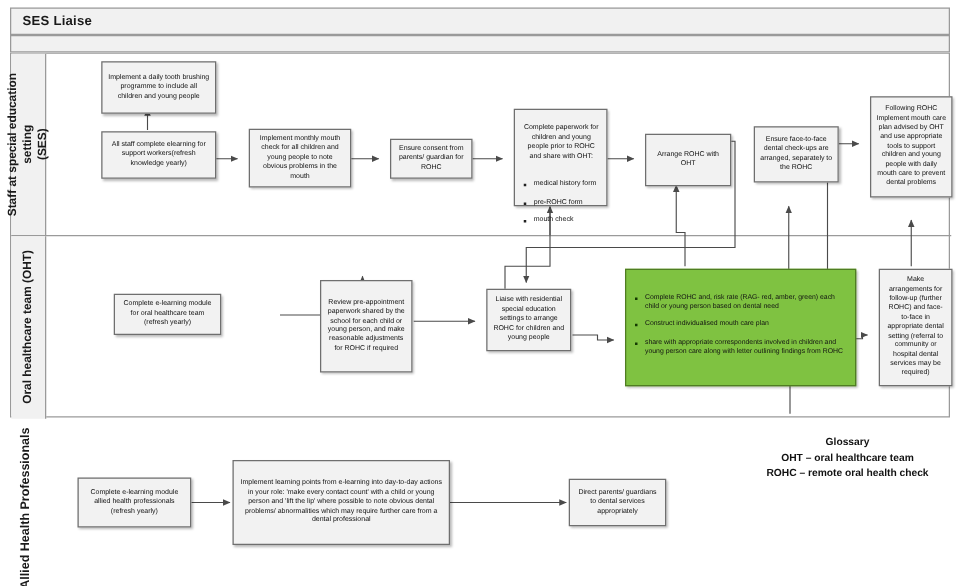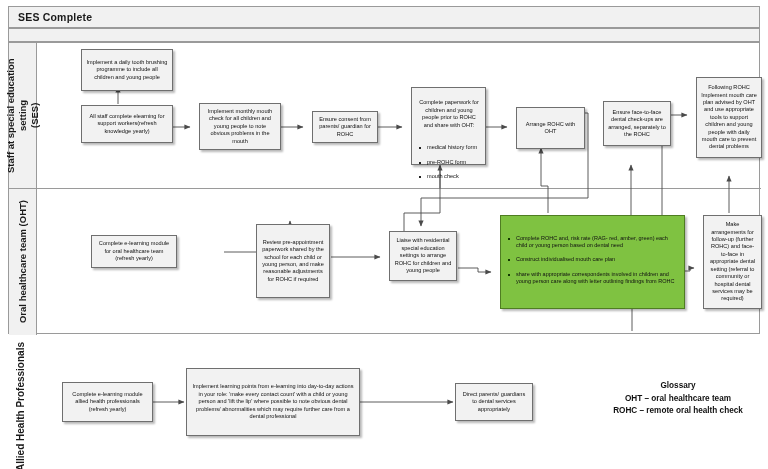--- a/index.html
+++ b/index.html
@@ -102,21 +102,21 @@
   
   .ahp-label{
     position:absolute;left:9px;top:350px;width:22px;height:112px;
     display:flex;align-items:center;justify-content:center;
   }
   .ahp-label span{
     writing-mode:vertical-rl;transform:rotate(180deg);
     font-size:10px;font-weight:bold;color:#1a1a1a;white-space:nowrap;
   }
   .glossary{
-    position:absolute;left:592px;top:380px;width:172px;
+    position:absolute;left:592px;top:348px;width:172px;
     text-align:center;
     font-size:8.2px;line-height:12.5px;font-weight:bold;color:#111;
   }
   .glossary .g-title{display:block;}
   .glossary .g-line{display:block;}
 </style>
 </head>
 <body>
 
 <div id="stage">
@@ -164,21 +164,21 @@
 
       <path d="M360,402 L453,402"></path>
     </g>
 
     <g fill="none" stroke="#4a4a4a" stroke-width="0.9">
       <path d="M440,188 L440,166"></path>
     </g>
   </svg>
 
   <div class="frame title-bar">
-    <div class="t">SES Complete</div>
+    <div class="t">SES Liaise</div>
   </div>
   <div class="frame subhead"></div>
 
   <div class="frame lanes">
 
     <div class="lane l1">
       <div class="lane-label">
         <span>Staff at special education setting
 (SES)</span>
       </div>

